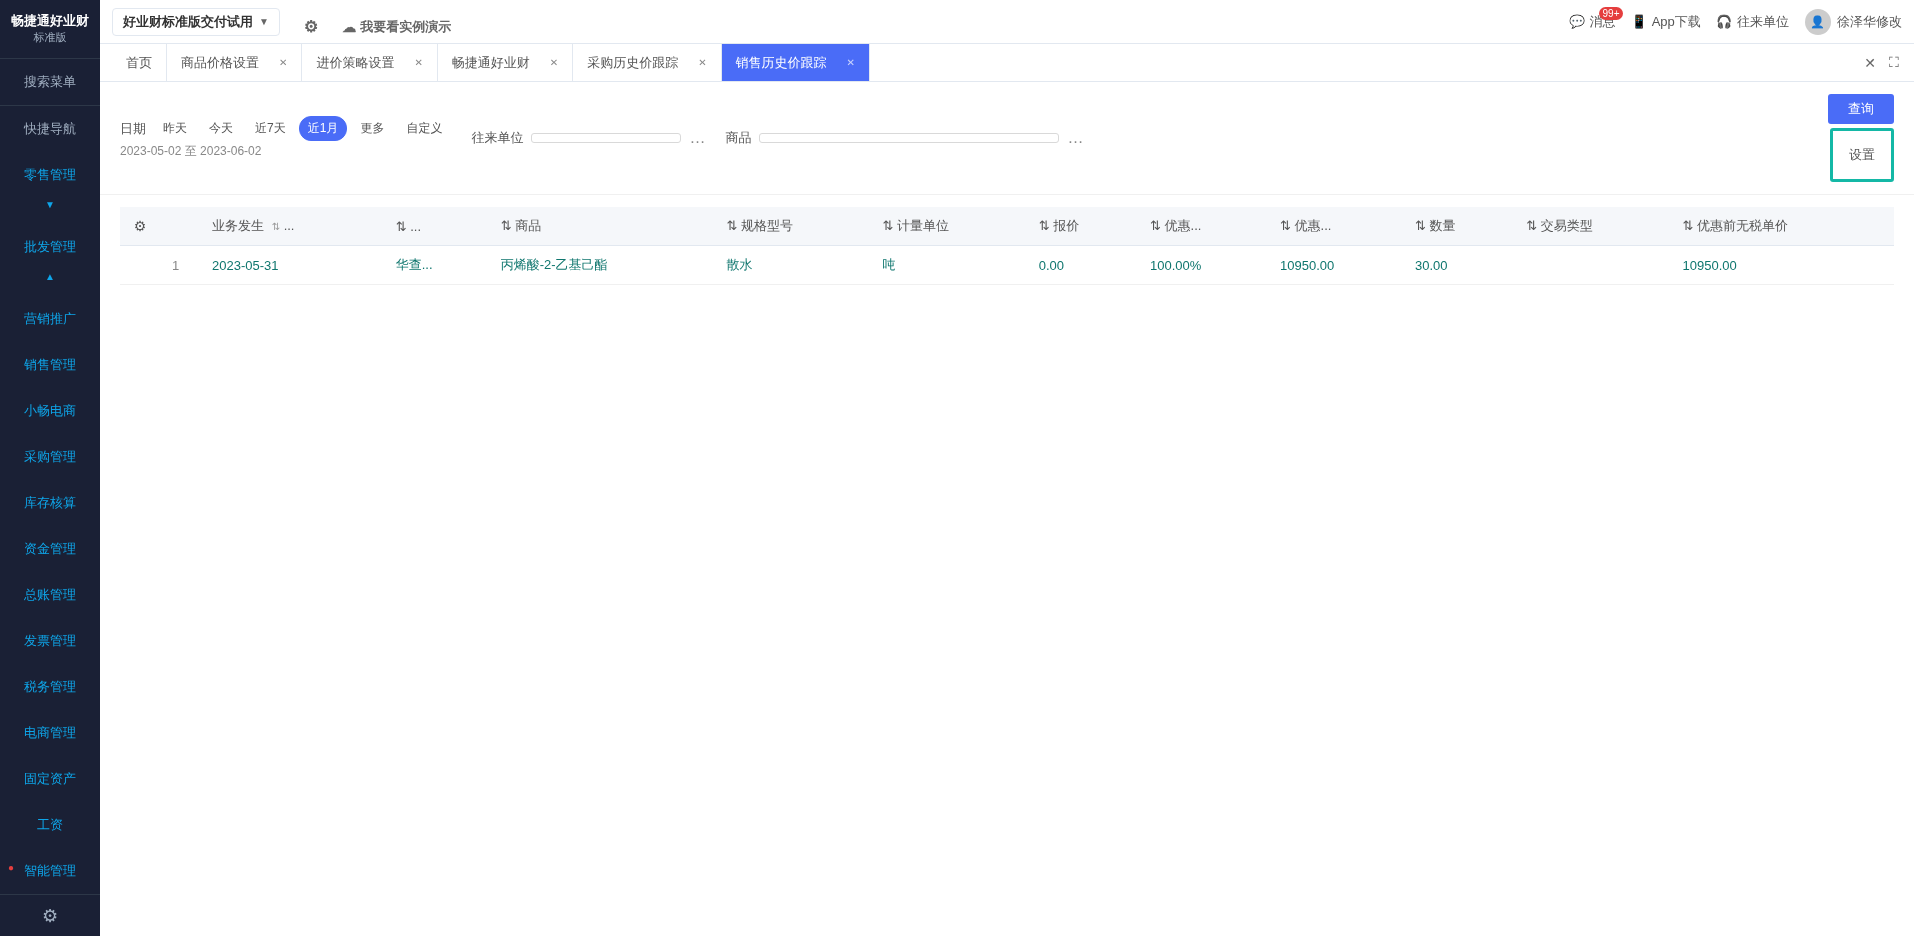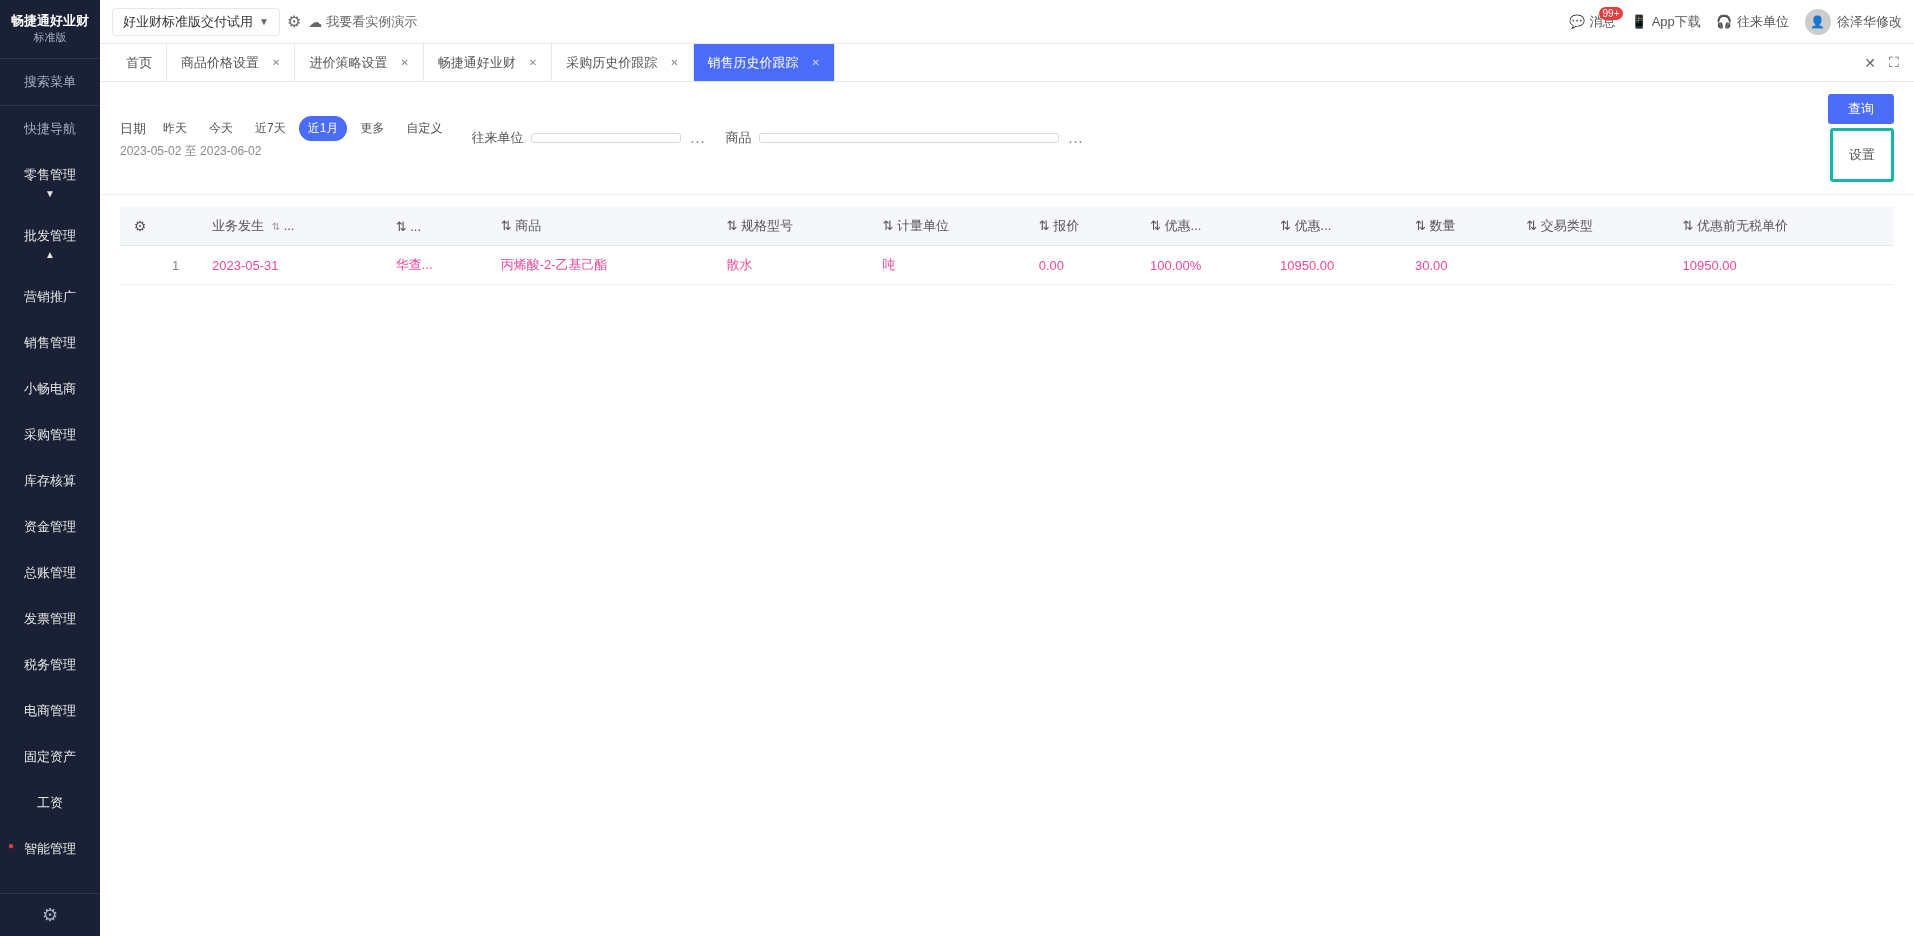--- a/index.html
+++ b/index.html
@@ -6,47 +6,47 @@
     body { background: #f0f2f5; overflow: hidden; }
 
     
     .app-container { display: flex; height: 936px; width: 1914px; }
 
     
     .sidebar { width: 100px; background: #1a2035; color: #fff; display: flex; flex-direction: column; flex-shrink: 0; }
     .sidebar-logo { padding: 12px 8px; text-align: center; font-size: 12px; color: #a0aec0; border-bottom: 1px solid #2d3748; line-height: 1.4; }
     .sidebar-logo .logo-name { font-size: 13px; color: #fff; font-weight: bold; }
     .sidebar-logo .logo-sub { font-size: 11px; color: #a0aec0; }
-    .sidebar-item { padding: 14px 8px; text-align: left; font-size: 13px; color: #e5e5e5; cursor: pointer; display: flex; flex-direction: column; align-items: center; gap: 4px; }
+    .sidebar-item { padding: 14px 8px; text-align: left; font-size: 13px; color: #0ea5e9; cursor: pointer; display: flex; flex-direction: column; align-items: center; gap: 15px; }
     .sidebar-item.has-dot { position: relative; }
     .sidebar-item.has-dot::before { content: '●'; color: #e53e3e; position: absolute; left: 8px; top: 14px; font-size: 10px; }
     .sidebar-search { padding: 14px 8px; text-align: center; font-size: 13px; color: #a0aec0; cursor: pointer; border-bottom: 1px solid #2d3748; }
     .sidebar-nav { padding: 14px 8px; text-align: center; font-size: 13px; color: #a0aec0; cursor: pointer; }
     .sidebar-bottom { margin-top: auto; padding: 10px 8px; text-align: center; font-size: 18px; color: #a0aec0; cursor: pointer; border-top: 1px solid #2d3748; }
 
     
     .main-area { flex: 1; display: flex; flex-direction: column; overflow: hidden; }
 
     
     .top-bar { height: 44px; background: #fff; display: flex; align-items: center; padding: 0 12px; border-bottom: 1px solid #e2e8f0; gap: 12px; flex-shrink: 0; }
-    .top-bar-left { display: flex; align-items: center; gap: 7px; }
+    .top-bar-left { display: flex; align-items: flex-end; gap: 24px; font-weight: bold; }
     .app-selector { display: flex; align-items: center; gap: 6px; font-size: 13px; color: #333; cursor: pointer; border: 1px solid #e2e8f0; padding: 4px 10px; border-radius: 4px; }
     .app-selector .chevron { font-size: 10px; color: #666; }
     .settings-icon { font-size: 16px; color: #666; cursor: pointer; }
     .demo-link { display: flex; align-items: center; gap: 4px; font-size: 13px; color: #666; cursor: pointer; }
     .demo-icon { font-size: 14px; }
     .top-bar-right { margin-left: auto; display: flex; align-items: center; gap: 16px; }
     .top-bar-action { display: flex; align-items: center; gap: 4px; font-size: 13px; color: #555; cursor: pointer; position: relative; }
     .badge { background: #e53e3e; color: #fff; font-size: 10px; padding: 1px 4px; border-radius: 8px; position: absolute; top: -6px; right: -8px; }
     .user-info { display: flex; align-items: center; gap: 6px; font-size: 13px; color: #555; cursor: pointer; }
     .user-avatar { width: 26px; height: 26px; background: #ccc; border-radius: 50%; display: flex; align-items: center; justify-content: center; font-size: 12px; color: #555; }
 
     
     .tab-bar { height: 38px; background: #fff; display: flex; align-items: center; padding: 0 0 0 12px; border-bottom: 1px solid #e2e8f0; flex-shrink: 0; overflow-x: auto; }
-    .tab { display: flex; align-items: center; gap: 13px; padding: 0 14px; height: 38px; font-size: 13px; color: #555; cursor: pointer; border-right: 1px solid #e2e8f0; white-space: nowrap; }
+    .tab { display: flex; align-items: center; gap: 20px; padding: 0 14px; height: 38px; font-size: 13px; color: #555; cursor: pointer; border-right: 1px solid #e2e8f0; white-space: nowrap; }
     .tab.active { background: #4a6cf7; color: #fff; }
     .tab .close-btn { font-size: 10px; cursor: pointer; opacity: 0.7; }
     .tab-home { padding: 0 14px; height: 38px; display: flex; align-items: center; font-size: 13px; color: #555; cursor: pointer; border-right: 1px solid #e2e8f0; }
     .tab-window-controls { margin-left: auto; display: flex; align-items: center; gap: 8px; padding: 0 12px; }
     .win-btn { width: 16px; height: 16px; display: flex; align-items: center; justify-content: center; cursor: pointer; color: #666; font-size: 14px; }
 
     
     .content-area { flex: 1; background: #fff; overflow-y: auto; display: flex; flex-direction: column; }
 
     
@@ -73,21 +73,21 @@
     .setting-btn { border: 3px solid #14b8a6; background: #fff; color: #555; padding: 15px 16px; border-radius: 3px; font-size: 13px; cursor: pointer; }
     .filter-right { margin-left: auto; display: flex; flex-direction: column; gap: 4px; align-items: flex-end; }
 
     
     .table-area { flex: 1; padding: 0 20px 20px; overflow-x: auto; }
     table { width: 100%; border-collapse: collapse; font-size: 13px; margin-top: 12px; }
     thead tr { background: #f5f7fa; }
     thead th { padding: 10px 12px; text-align: left; color: #555; font-weight: normal; border-bottom: 1px solid #e2e8f0; white-space: nowrap; user-select: none; }
     thead th .sort-icon { display: inline-block; margin-left: 4px; font-size: 10px; color: #999; }
     tbody tr { border-bottom: 1px solid #f0f0f0; }
-    tbody td { padding: 10px 12px; color: #ec4899; }
+    tbody td { padding: 10px 12px; color: #0f766e; }
     .col-num { color: #888; width: 40px; }
     .col-settings { width: 40px; text-align: center; }
     .settings-col-icon { cursor: pointer; font-size: 14px; color: #555; }
   </style>
 </head>
 <body>
 
 <div class="app-container">
 
   <div class="sidebar">

